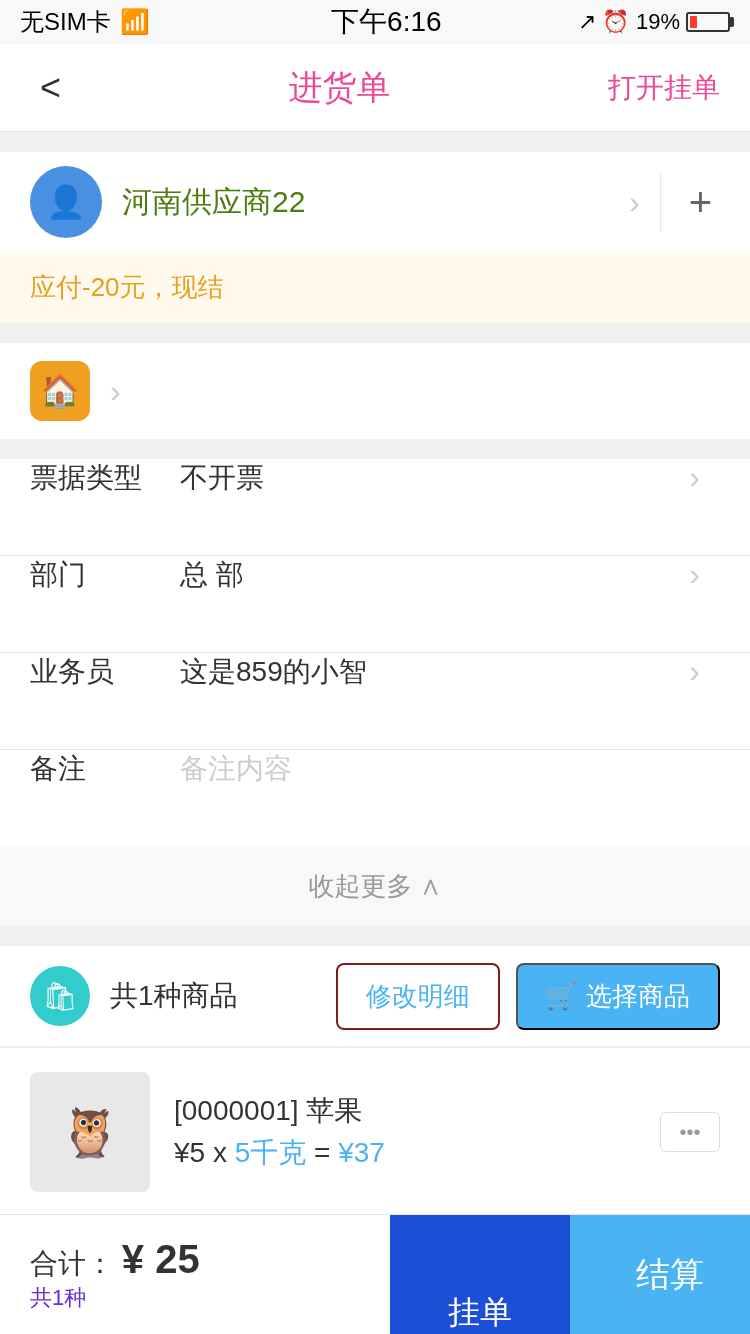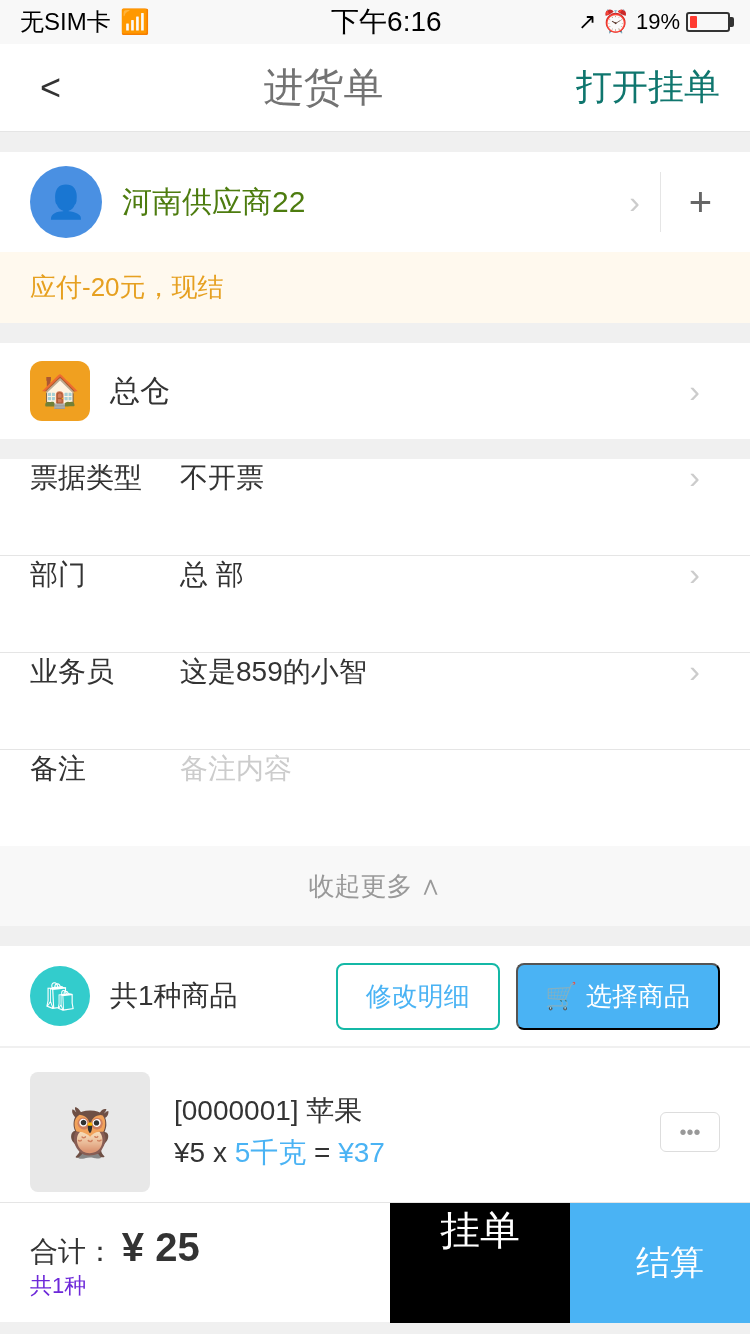--- a/index.html
+++ b/index.html
@@ -67,27 +67,27 @@
       padding: 0 30px;
       border-bottom: 1px solid #e5e5e5;
     }
     .nav-back {
       font-size: 36px;
       color: #333;
       cursor: pointer;
       padding: 10px;
     }
     .nav-title {
-      font-size: 40px;
+      font-size: 34px;
       font-weight: 500;
-      color: #737373;
+      color: #ec4899;
     }
     .nav-action {
-      font-size: 36px;
-      color: #0f766e;
+      font-size: 28px;
+      color: #ec4899;
       cursor: pointer;
       text-align: center;
     }
 
     
     .divider-gray {
       width: 100%;
       height: 20px;
       background: #f0f0f0;
     }
@@ -237,21 +237,21 @@
       font-size: 28px;
       color: #fff;
       flex-shrink: 0;
     }
     .products-count {
       flex: 1;
       font-size: 28px;
       color: #333;
     }
     .btn-outline {
-      border: 2px solid #14b8a6;
+      border: 2px solid #7f1d1d;
       border-radius: 8px;
       padding: 14px 28px;
       font-size: 26px;
       color: #4ab3f4;
       background: #fff;
       margin-right: 16px;
       cursor: pointer;
     }
     .btn-blue {
       border-radius: 8px;
@@ -311,21 +311,21 @@
       border-radius: 6px;
       color: #999;
       font-size: 20px;
       cursor: pointer;
     }
 
     
     .bottom-spacer { height: 120px; }
     .bottom-bar {
       position: fixed;
-      bottom: 12px;
+      bottom: 0;
       width: 750px;
       height: 120px;
       display: flex;
       align-items: center;
       background: #fff;
       border-top: 1px solid #e5e5e5;
     }
     .total-section {
       flex: 1;
       padding: 0 30px;
@@ -335,25 +335,25 @@
       font-weight: 600;
       color: #333;
     }
     .total-count {
       font-size: 22px;
       color: #6d28d9;
     }
     .btn-hang {
       width: 180px;
       height: 120px;
-      background: #000000;
-      display: flex;
-      align-items: flex-start;
-      justify-content: center;
-      font-size: 40px;
+      background: #1d4ed8;
+      display: flex;
+      align-items: flex-end;
+      justify-content: center;
+      font-size: 32px;
       color: #fff;
       cursor: pointer;
     }
     .btn-checkout {
       width: 180px;
       height: 120px;
       background: #4ab3f4;
       display: flex;
       align-items: center;
       justify-content: center;
@@ -405,21 +405,20 @@
   <div class="notice-banner">
     <span>应付-20元，现结</span>
   </div>
 </div>
 
 <div class="divider-gray"></div>
 
 <div class="section">
   <div class="warehouse-row">
     <div class="warehouse-icon">🏠</div>
-    <span class="warehouse-name">总仓</span>
     <span class="chevron-right">›</span>
   </div>
 </div>
 
 <div class="divider-gray"></div>
 
 <div class="section">
 
   <div class="form-row">
     <span class="form-label">票据类型</span>

